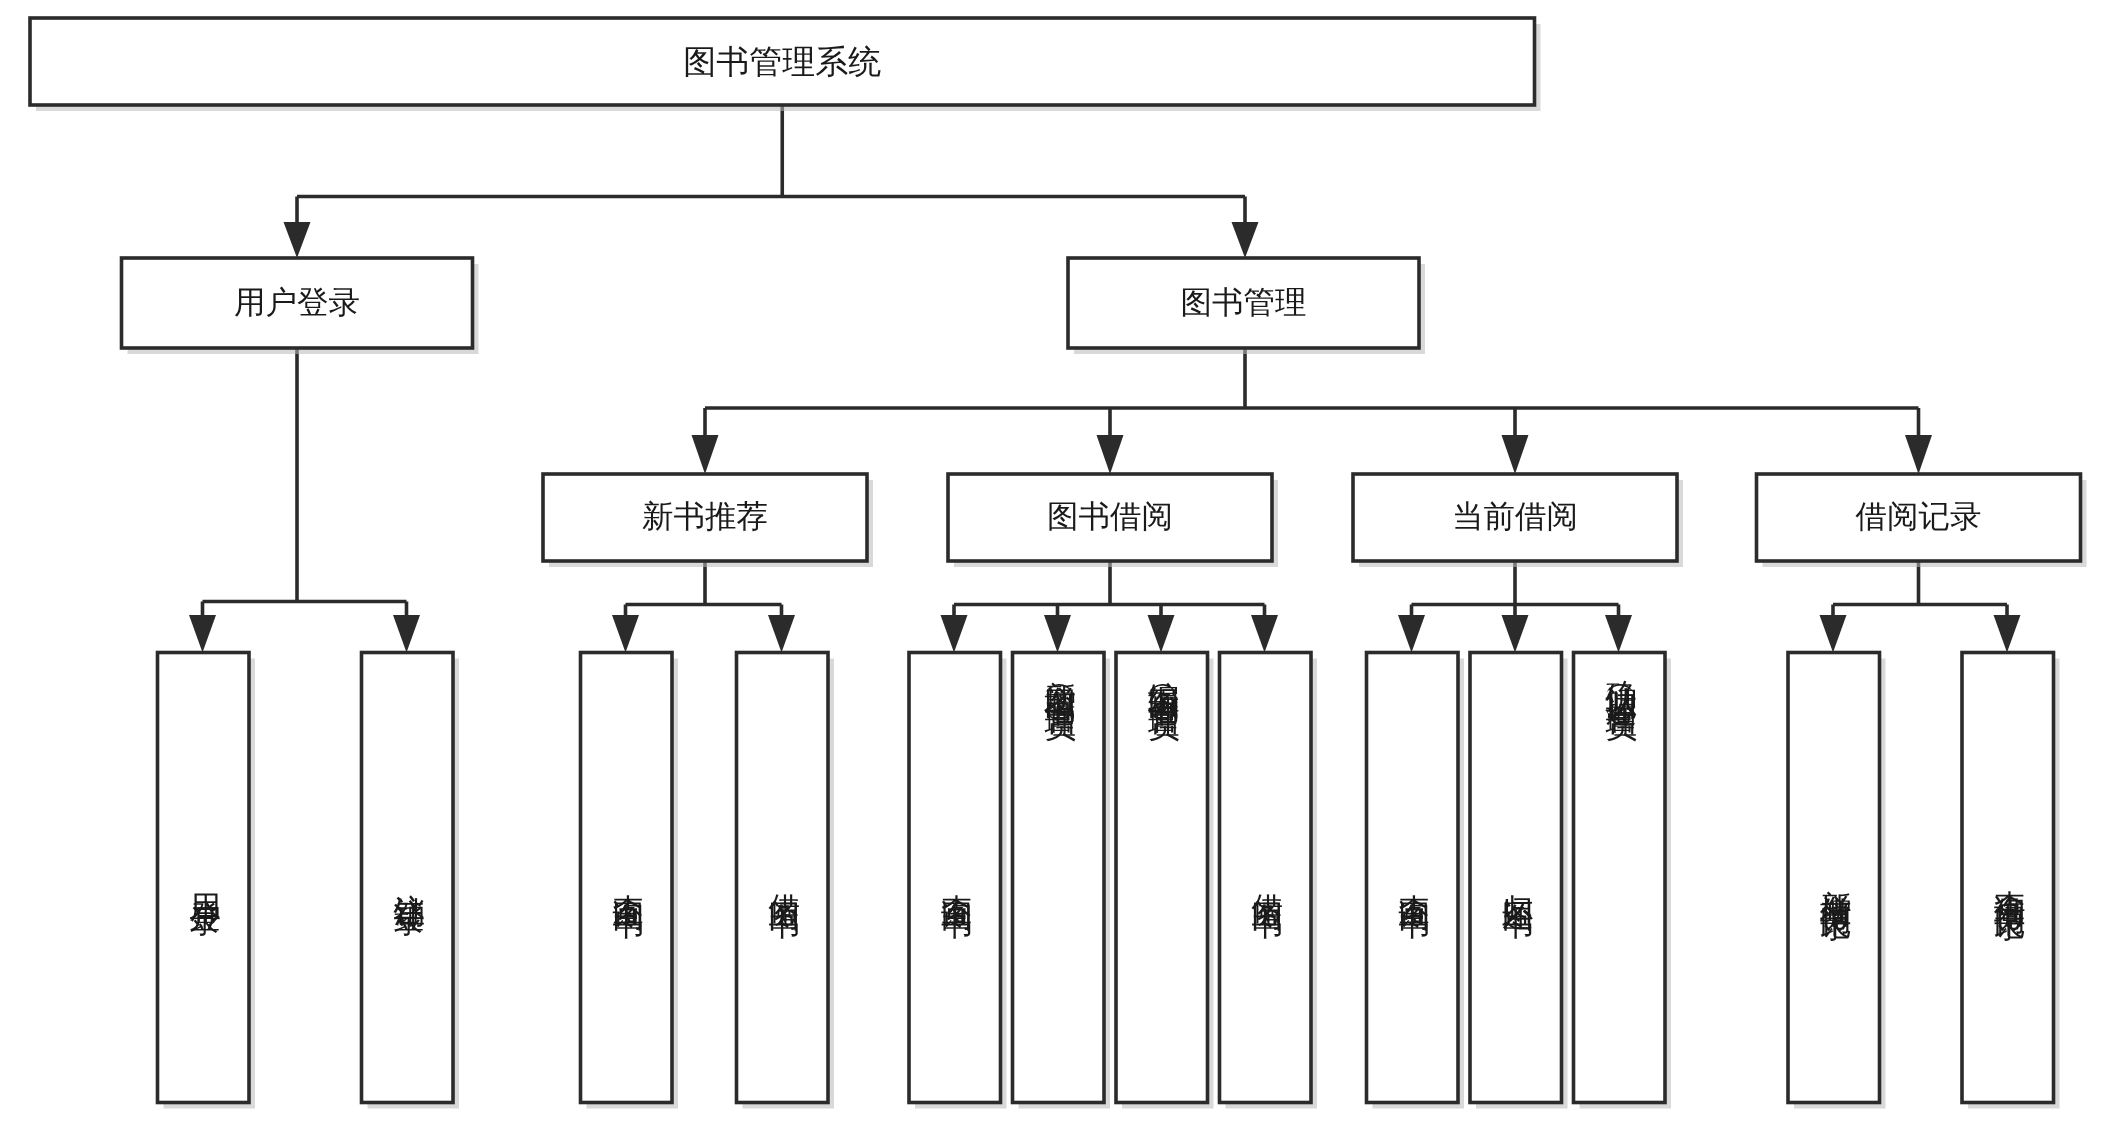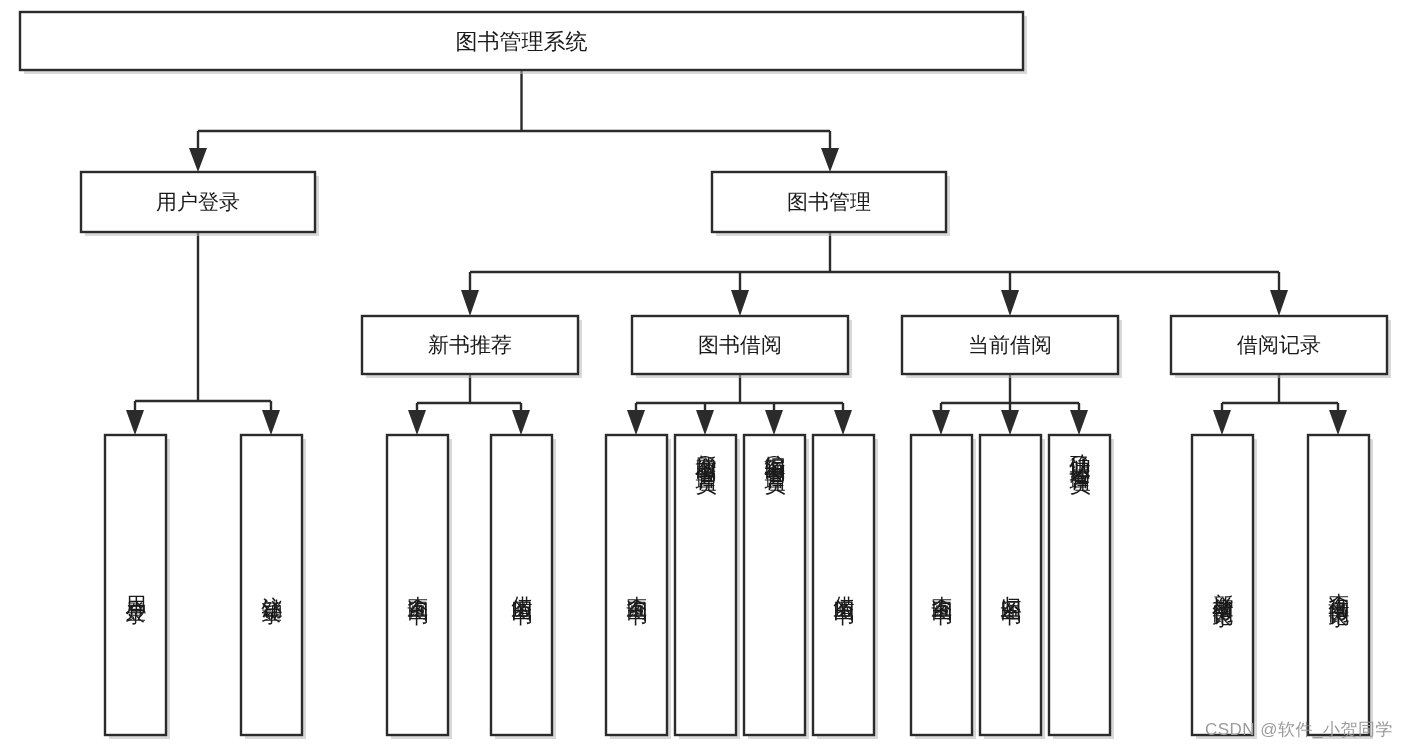--- a/index.html
+++ b/index.html
@@ -299,15 +299,14 @@
   </div>
 
   <div class="vlabel-wrap" style="left:1192px; top:435px; width:61px; height:300px;">
     <span class="vlabel-text">新增借阅记录</span>
   </div>
 
   <div class="vlabel-wrap" style="left:1308px; top:435px; width:61px; height:300px;">
     <span class="vlabel-text">查询借阅记录</span>
   </div>
 
-  <div class="watermark">CSDN @软件_小贺同学</div>
 
 </div>
 
 </body></html>

